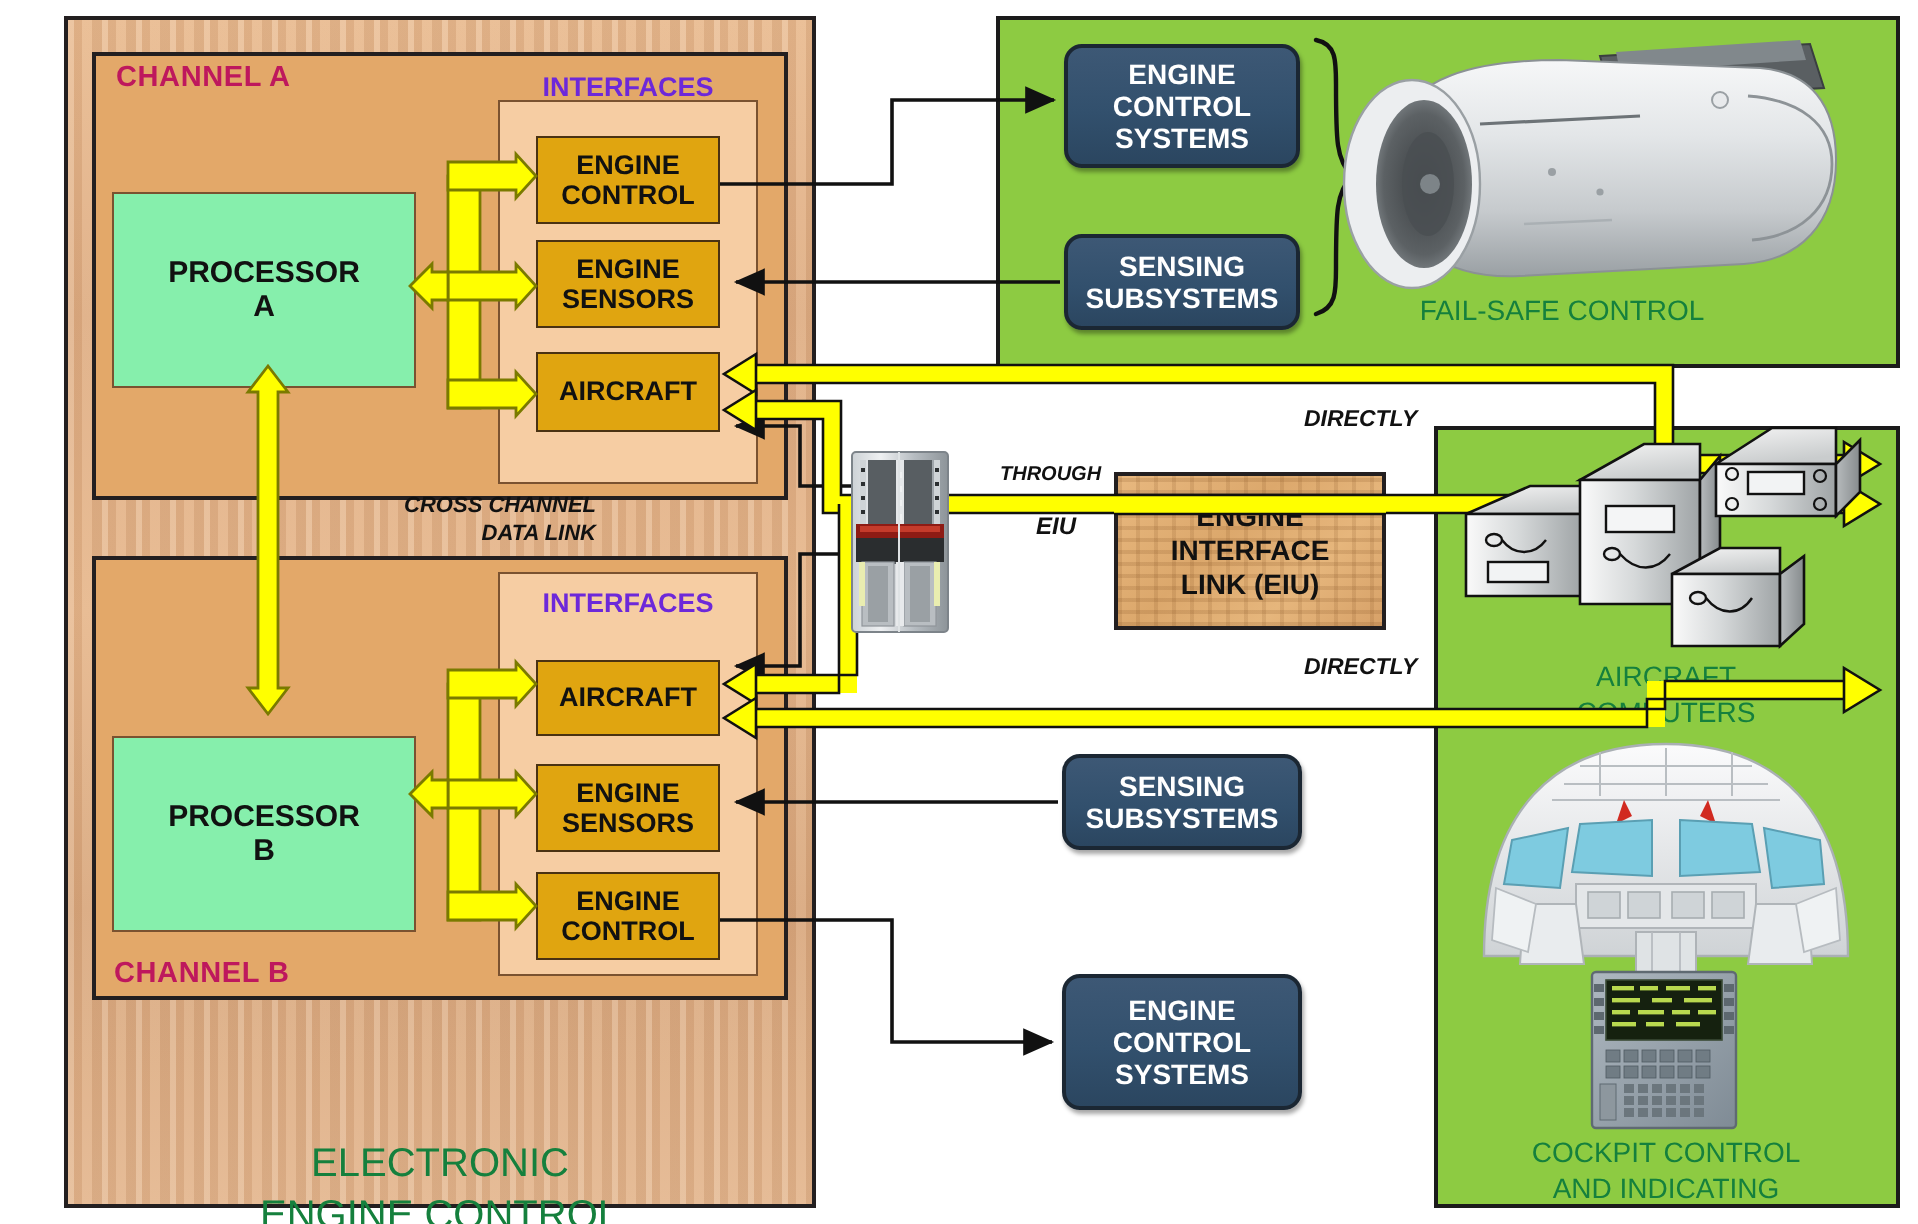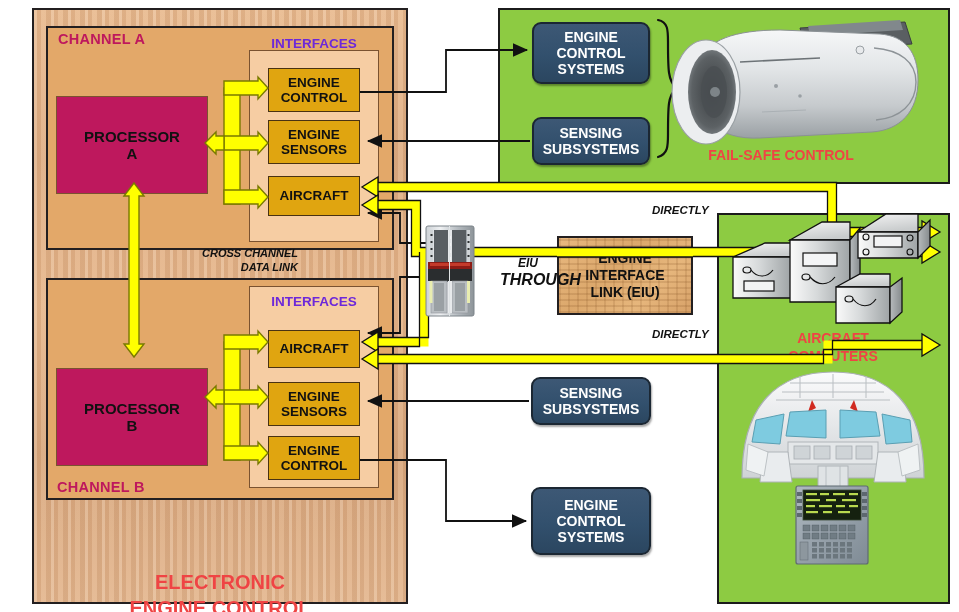--- a/index.html
+++ b/index.html
@@ -28,21 +28,21 @@
     background:#e3a869;
   }
   #channel-a{left:46px;top:26px;width:348px;height:224px;}
   #channel-b{left:46px;top:278px;width:348px;height:222px;}
   .channel-label{
     position:absolute;font-size:14.5px;font-weight:bold;color:#be185d;letter-spacing:.3px;
   }
 
   .processor{
     border:1.6px solid #7a5230;
-    background:#be185d;
+    background:#86efac;
     display:flex;align-items:center;justify-content:center;text-align:center;
     font-size:15px;font-weight:bold;color:#111;line-height:1.15;
   }
   #processor-a{left:56px;top:96px;width:152px;height:98px;}
   #processor-b{left:56px;top:368px;width:152px;height:98px;}
 
   .interfaces-box{
     border:1.6px solid #7a5230;background:#f6cda3;
   }
   #interfaces-a{left:249px;top:50px;width:130px;height:192px;}
@@ -66,21 +66,21 @@
 
   .blue-box{
     border:2px solid #1b2733;border-radius:9px;
     background:linear-gradient(180deg,#3d5875 0%,#32506d 55%,#2b4660 100%);
     color:#ffffff;font-size:14px;font-weight:bold;text-align:center;
     display:flex;align-items:center;justify-content:center;line-height:1.16;
     box-shadow:1px 2px 2px rgba(0,0,0,.35);
   }
 
   .cap{
-    position:absolute;text-align:center;font-size:14px;font-weight:bold;color:#ef4444;line-height:1.2;
+    position:absolute;text-align:center;font-size:14px;font-weight:normal;color:#15803d;line-height:1.2;
   }
   .small-ital{
     position:absolute;font-size:11px;font-weight:bold;font-style:italic;color:#111;line-height:1.25;
   }
 
   
   #eiu-box{
     left:557px;top:236px;width:136px;height:79px;
     border:2px solid #231f20;
     background:
@@ -189,32 +189,36 @@
 
   <div class="cap" style="left:672px;top:147px;width:218px;">FAIL-SAFE CONTROL</div>
 
   <div id="green-bottom" class="abs green-panel"></div>
 
   <div class="cap" style="left:722px;top:330px;width:222px;line-height:1.25;">
     <div>AIRCRAFT</div>
     <div>COMPUTERS</div>
   </div>
 
+  <div class="cap" style="left:722px;top:568px;width:222px;line-height:1.25;">
+    <div>COCKPIT CONTROL</div>
+    <div>AND INDICATING</div>
+  </div>
 
   <div id="eiu-box" class="abs">
     <div>
       <div>ENGINE</div>
       <div>INTERFACE</div>
       <div>LINK (EIU)</div>
     </div>
   </div>
 
   <div class="small-ital" style="left:652px;top:203px;font-size:11.5px;">DIRECTLY</div>
   <div class="small-ital" style="left:652px;top:327px;font-size:11.5px;">DIRECTLY</div>
-  <div class="small-ital" style="left:500px;top:232px;font-size:16px;margin-top:38px;">THROUGH</div>
+  <div class="small-ital" style="left:500px;top:232px;font-size:10px;">THROUGH</div>
   <div class="small-ital" style="left:518px;top:256px;font-size:12px;">EIU</div>
 
   <div class="abs blue-box" style="left:531px;top:377px;width:120px;height:48px;">
     <div>
       <div>SENSING</div>
       <div>SUBSYSTEMS</div>
     </div>
   </div>
 
   <div class="abs blue-box" style="left:531px;top:487px;width:120px;height:68px;">

